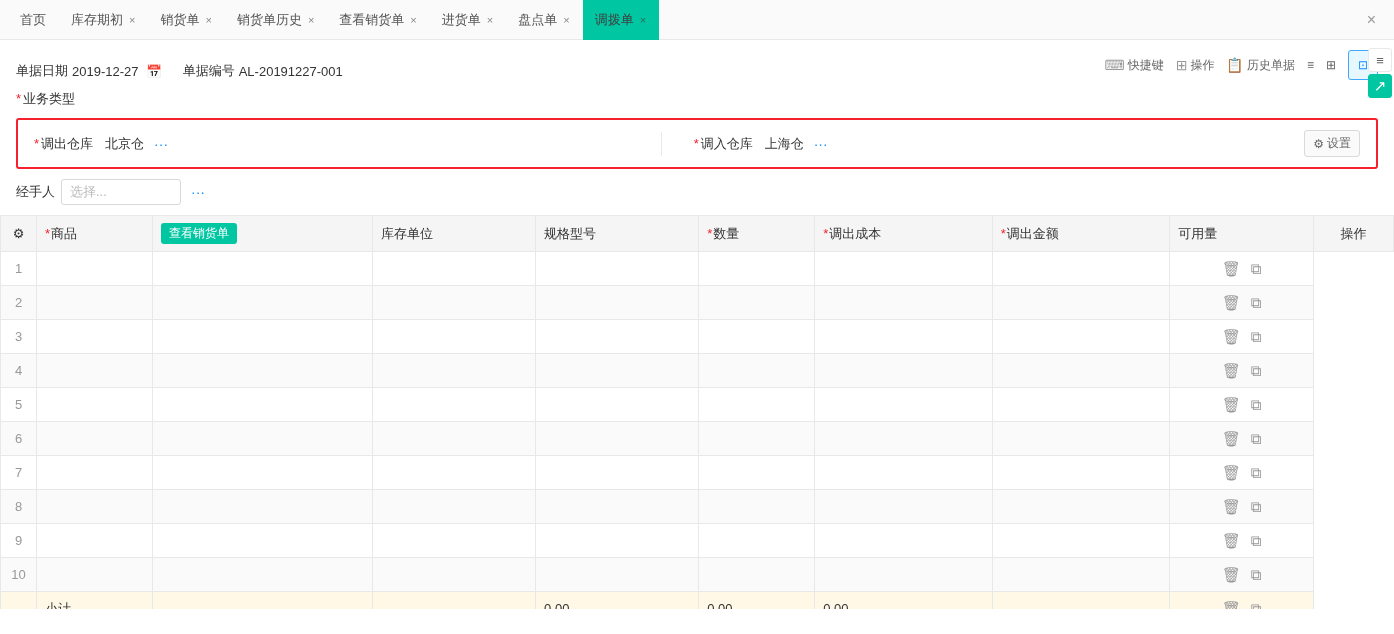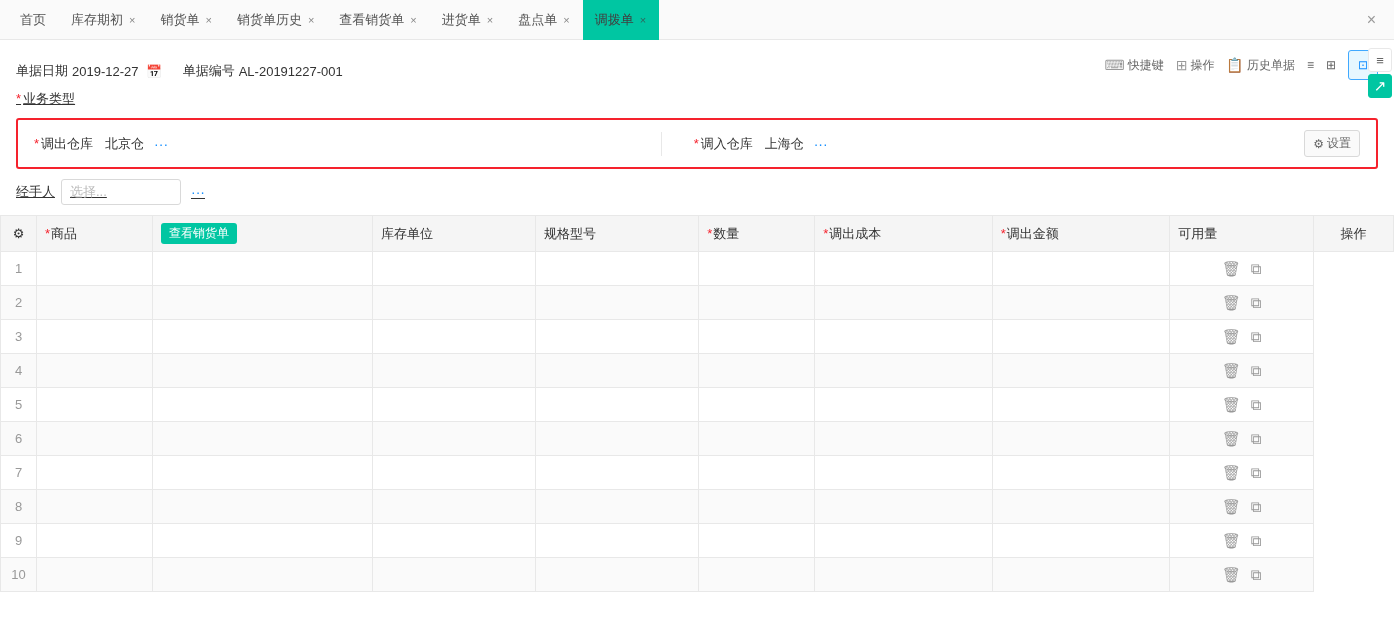--- a/index.html
+++ b/index.html
@@ -75,21 +75,21 @@
     }
     .settings-btn {
       display: flex; align-items: center; gap: 3px; border: 1px solid #d9d9d9;
       border-radius: 3px; padding: 4px 8px; cursor: pointer; color: #666; background: #fafafa;
       font-size: 12px; white-space: nowrap;
     }
 
     
     .handler-row {
       padding: 6px 16px 10px 16px;
-      display: flex; align-items: center; gap: 6px; text-decoration: underline;
+      display: flex; align-items: center; gap: 6px;
     }
     table {
       width: 100%; border-collapse: collapse; font-size: 13px;
     }
     thead tr {
       background: #f5f5f5;
     }
     thead th {
       border: 1px solid #e8e8e8; padding: 7px 8px;
       font-weight: 500; color: #333; text-align: left; white-space: nowrap;
@@ -211,21 +211,21 @@
     </div>
     <div class="header-action-item">
       <span>⊞</span>
     </div>
     <div style="width:30px; height:30px; border:1px solid #40a9ff; border-radius:3px; background:#e6f7ff; display:flex;align-items:center;justify-content:center; cursor:pointer;">
       <span style="color:#1890ff;">⊡</span>
     </div>
   </div>
 </div>
 
-<div class="form-area" style="padding: 10px 16px 0 16px; border-bottom: none; text-decoration: underline;">
+<div class="form-area" style="padding: 10px 16px 0 16px; border-bottom: none;">
   <div class="form-row">
     <div class="form-item">
       <span class="form-label">
         <span class="required">*</span><span>业务类型</span>
       </span>
     </div>
   </div>
 </div>
 
 <div style="border: 2px solid #f5222d; border-radius:3px; padding: 10px 16px; margin: 4px 16px 4px 16px; display:flex; align-items:center;gap:16px;">
@@ -438,20 +438,36 @@
       <td></td>
       <td></td>
       <td></td>
       <td>
         <div class="action-icons">
           <span class="icon-btn" title="删除">🗑</span>
           <span class="icon-btn" title="复制">⧉</span>
         </div>
       </td>
     </tr>
+        <tr class="subtotal-row">
+      <td class="row-num"></td>
+      <td>小计</td>
+      <td></td>
+      <td></td>
+      <td style="color:#333;">0.00</td>
+      <td style="color:#333;">0.00</td>
+      <td style="color:#333;">0.00</td>
+      <td></td>
+      <td>
+        <div class="action-icons">
+          <span class="icon-btn" title="删除">🗑</span>
+          <span class="icon-btn" title="复制">⧉</span>
+        </div>
+      </td>
+    </tr>
       </tbody>
   </table>
 </div>
 
 <div class="right-sidebar">
   <div class="sidebar-btn">≡</div>
   <div class="sidebar-btn green" style="font-size:15px;">↗</div>
 </div>
 
 </body></html>

